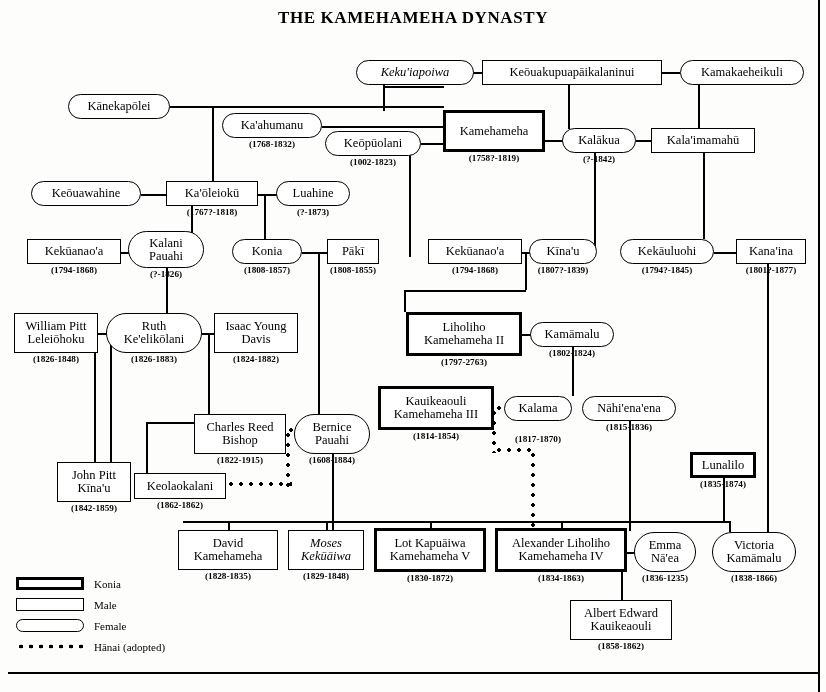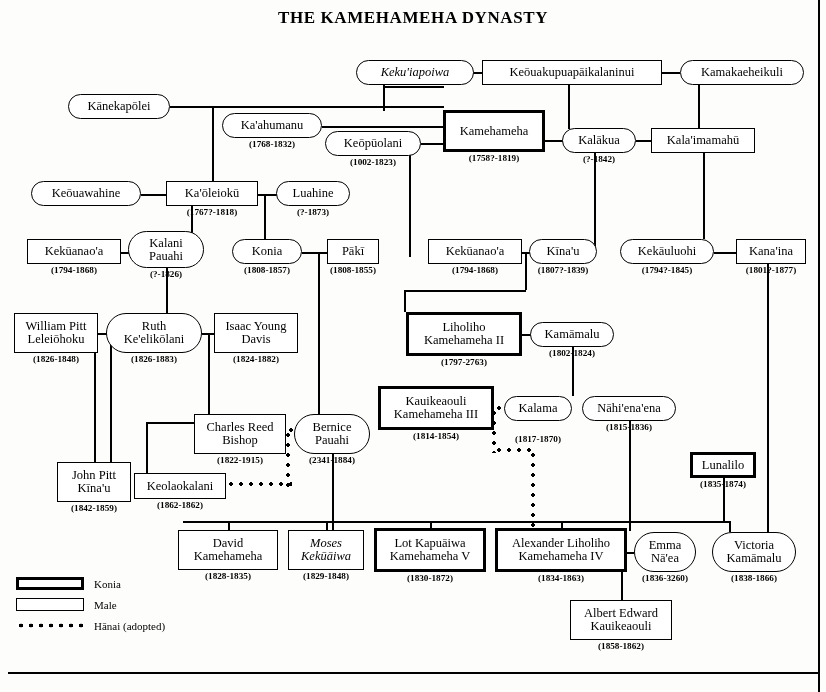--- a/index.html
+++ b/index.html
@@ -203,21 +203,21 @@
         <span class="nm">Nāhi'ena'ena</span>
       </div>
       <div class="dates" style="left: 552px; top: 422px; width: 154px;">(1815-1836)</div>
       <div class="node male" style="left: 194px; top: 414px; width: 92px; height: 40px;">
         <span class="nm">Charles Reed<br>Bishop</span>
       </div>
       <div class="dates" style="left: 164px; top: 455px; width: 152px;">(1822-1915)</div>
       <div class="node female" style="left: 294px; top: 414px; width: 76px; height: 40px;">
         <span class="nm">Bernice<br>Pauahi</span>
       </div>
-      <div class="dates" style="left: 264px; top: 455px; width: 136px;">(2341-1884)</div>
+      <div class="dates" style="left: 264px; top: 455px; width: 136px;">(1608-1884)</div>
       <div class="node king" style="left: 690px; top: 452px; width: 66px; height: 26px;">
         <span class="nm">Lunalilo</span>
       </div>
       <div class="dates" style="left: 660px; top: 479px; width: 126px;">(1835-1874)</div>
       <div class="node male" style="left: 57px; top: 462px; width: 74px; height: 40px;">
         <span class="nm">John Pitt<br>Kīna'u</span>
       </div>
       <div class="dates" style="left: 27px; top: 503px; width: 134px;">(1842-1859)</div>
       <div class="node male" style="left: 134px; top: 473px; width: 92px; height: 26px;">
         <span class="nm">Keolaokalani</span>
@@ -235,21 +235,21 @@
         <span class="nm">Lot Kapuāiwa<br>Kamehameha V</span>
       </div>
       <div class="dates" style="left: 344px; top: 573px; width: 172px;">(1830-1872)</div>
       <div class="node king" style="left: 495px; top: 528px; width: 132px; height: 44px;">
         <span class="nm">Alexander Liholiho<br>Kamehameha IV</span>
       </div>
       <div class="dates" style="left: 465px; top: 573px; width: 192px;">(1834-1863)</div>
       <div class="node female" style="left: 634px; top: 532px; width: 62px; height: 40px;">
         <span class="nm">Emma<br>Nā'ea</span>
       </div>
-      <div class="dates" style="left: 604px; top: 573px; width: 122px;">(1836-3260)</div>
+      <div class="dates" style="left: 604px; top: 573px; width: 122px;">(1836-1235)</div>
       <div class="node female" style="left: 712px; top: 532px; width: 84px; height: 40px;">
         <span class="nm">Victoria<br>Kamāmalu</span>
       </div>
       <div class="dates" style="left: 682px; top: 573px; width: 144px;">(1838-1866)</div>
       <div class="node male" style="left: 570px; top: 600px; width: 102px; height: 40px;">
         <span class="nm">Albert Edward<br>Kauikeaouli</span>
       </div>
       <div class="dates" style="left: 540px; top: 641px; width: 162px;">(1858-1862)</div>
     </div>
   <div id="lines-layer">
@@ -316,19 +316,23 @@
   <div id="legend">
       <div class="lg-row">
         <div class="lg-key king"></div>
         <div class="lg-label">Konia</div>
       </div>
       <div class="lg-row">
         <div class="lg-key male"></div>
         <div class="lg-label">Male</div>
       </div>
       <div class="lg-row">
+        <div class="lg-key female"></div>
+        <div class="lg-label">Female</div>
+      </div>
+      <div class="lg-row">
         <div class="lg-key hanai"></div>
         <div class="lg-label">Hānai (adopted)</div>
       </div>
     </div>
   <div id="baseline"></div>
   <div id="rightline"></div>
 </div>
 
 </body></html>

